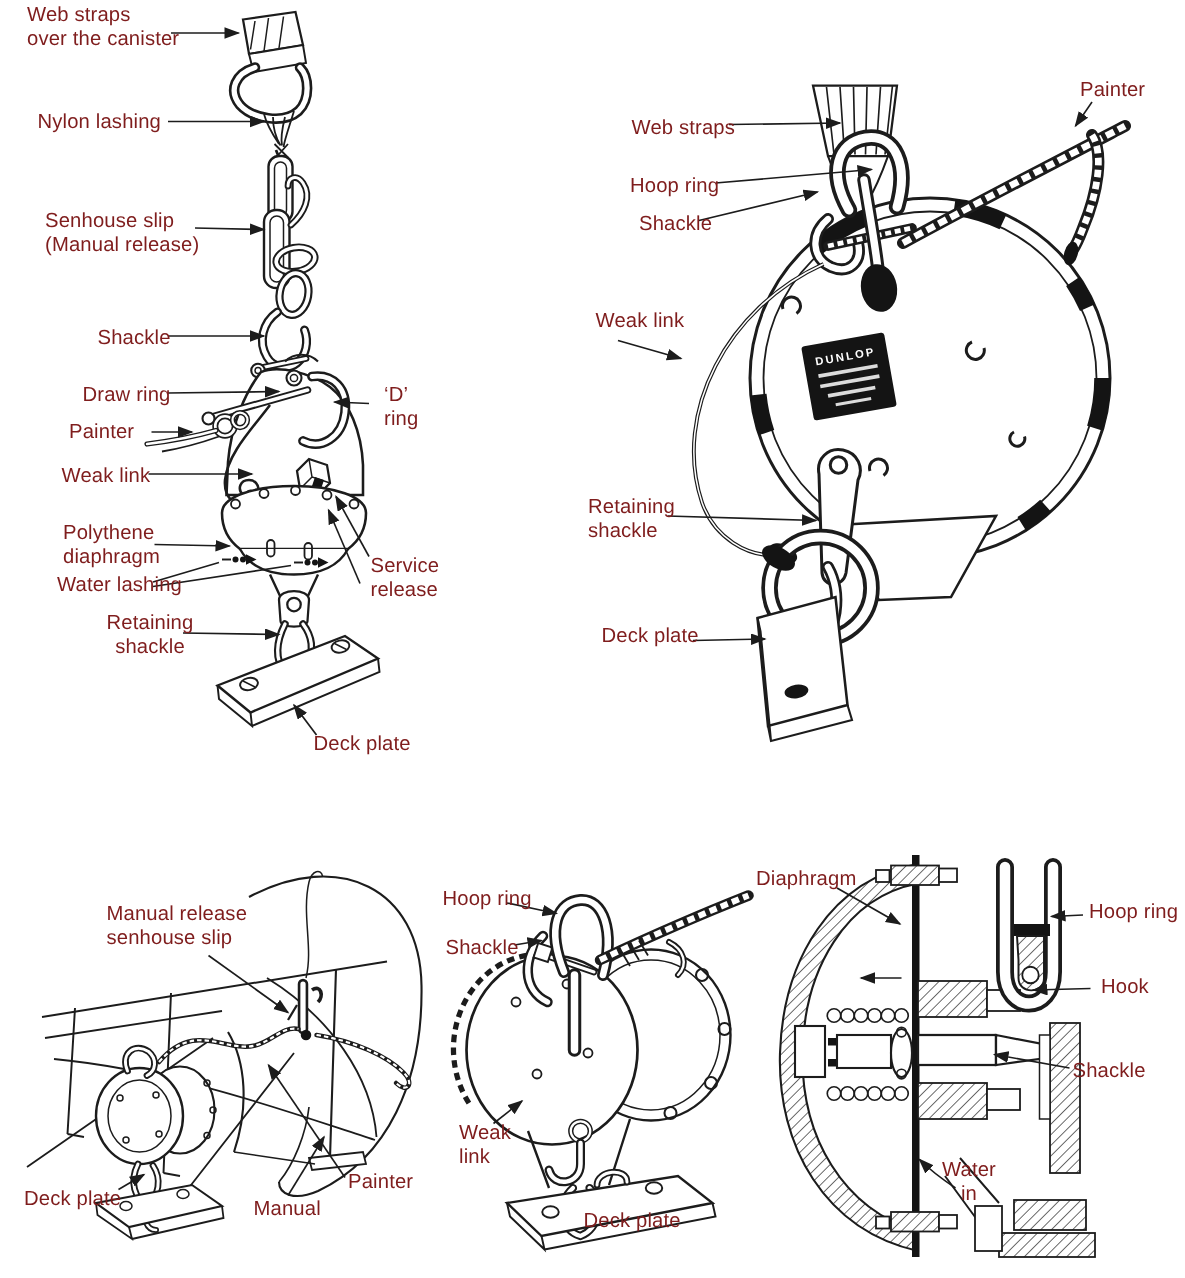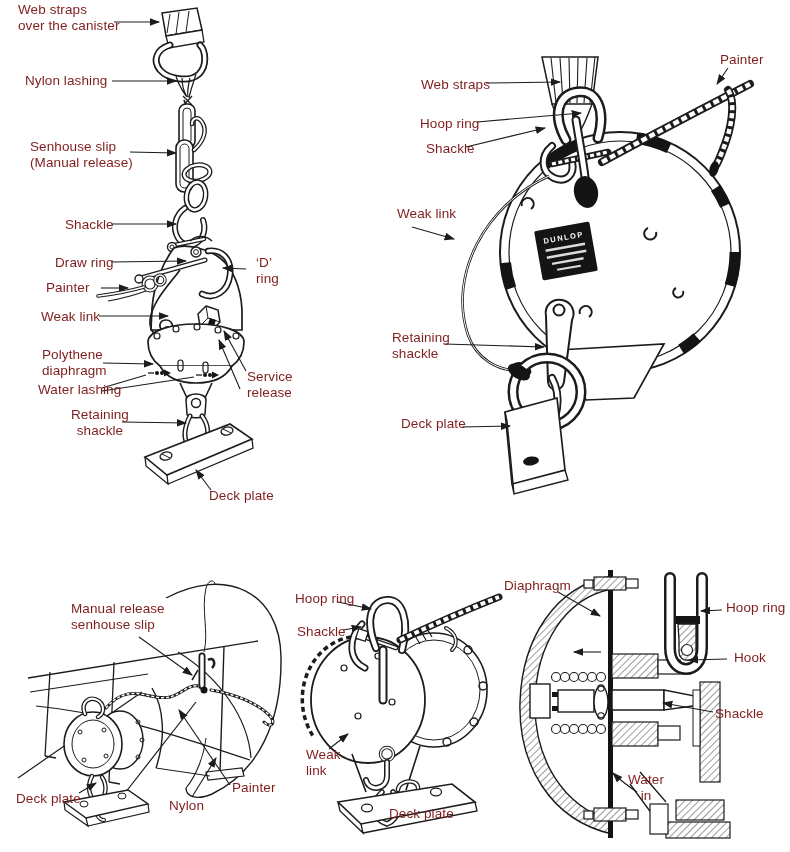--- a/index.html
+++ b/index.html
@@ -486,21 +486,21 @@
 <div class="lbl" style="left:420px;top:116px">Hoop ring</div>
 <div class="lbl" style="left:426px;top:141px">Shackle</div>
 <div class="lbl" style="left:397px;top:206px">Weak link</div>
 <div class="lbl" style="left:392px;top:330px">Retaining
 shackle</div>
 <div class="lbl" style="left:401px;top:416px">Deck plate</div>
 
 <div class="lbl" style="left:71px;top:601px">Manual release
 senhouse slip</div>
 <div class="lbl" style="left:16px;top:791px">Deck plate</div>
-<div class="lbl" style="left:169px;top:798px">Nylon</div>
+<div class="lbl" style="left:169px;top:798px">Manual</div>
 <div class="lbl" style="left:232px;top:780px">Painter</div>
 
 <div class="lbl" style="left:295px;top:591px">Hoop ring</div>
 <div class="lbl" style="left:297px;top:624px">Shackle</div>
 <div class="lbl" style="left:306px;top:747px">Weak
 link</div>
 <div class="lbl" style="left:389px;top:806px">Deck plate</div>
 
 <div class="lbl" style="left:504px;top:578px">Diaphragm</div>
 <div class="lbl" style="left:726px;top:600px">Hoop ring</div>

